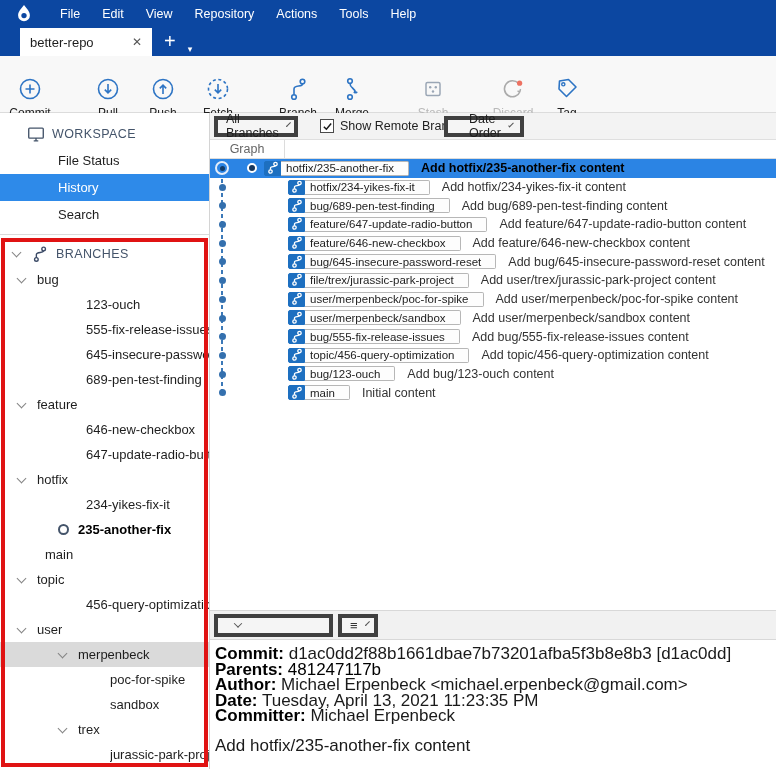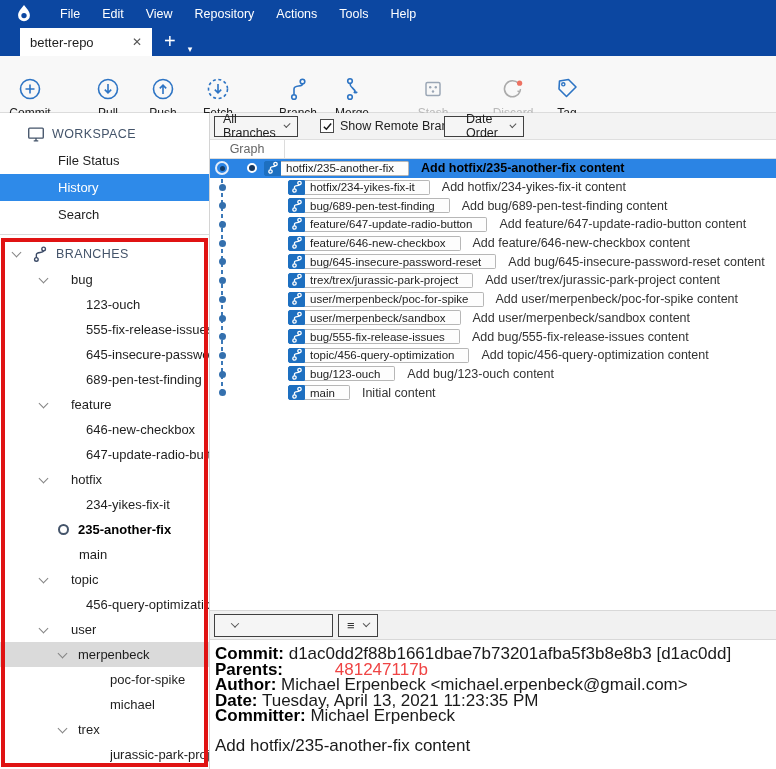--- a/index.html
+++ b/index.html
@@ -44,35 +44,35 @@
   .side-divider { border-top:1px solid #DADADA; margin:6px 0 0 0; }
   .br-header { height:26px; margin-top:6px; display:flex; align-items:center; padding-left:8px; }
   .chev { width:7px; height:7px; border-right:1.4px solid #848484;
     border-bottom:1.4px solid #848484; transform:rotate(45deg); margin-top:-3px; }
   .chevbox { width:16px; display:flex; justify-content:center; flex:none; }
   .spacer24 { width:24px; flex:none; }
   .spacer4 { width:4px; flex:none; }
   .br-icon { width:20px; height:20px; margin:0 6px 0 6px; flex:none; }
   .trow { height:25px; display:flex; align-items:center; font-size:13px; color:#1e1e1e;
     white-space:nowrap; overflow:hidden; }
-  .trow.lvl1 { padding-left:35px;gap:12px; }
+  .trow.lvl1 { padding-left:13px; }
   .trow.lvl2 { padding-left:54px; }
   .trow.lvl3 { padding-left:78px; }
   .trow .tlabel { margin-left:8px; overflow:hidden; }
   .trow.cur .tlabel { font-weight:bold; color:#000; margin-left:0; }
   .cur-marker { width:11px; height:11px; border:2.2px solid #44546A; border-radius:50%;
     background:#fff; margin-right:9px; flex:none; }
   .trow.hl { background:#DADADA; }
 
   
   .main { position:absolute; left:210px; top:113px; width:566px; height:656px; background:#fff; }
   .filterbar { position:absolute; left:0; top:0; width:566px; height:27px;
     background:#F3F3F3; border-bottom:1px solid #DFDFDF; display:flex; align-items:center; }
   .combo { display:inline-flex; align-items:center; height:21px; background:#F5F5F5;
-    border:1px solid #404040; font-size:12.5px; color:#1e1e1e; padding:0 8px; }
+    border:4px solid #404040; font-size:12.5px; color:#1e1e1e; padding:0 8px; }
   .combo .cdown { width:6px; height:6px; border-right:1.3px solid #555;
     border-bottom:1.3px solid #555; transform:rotate(45deg) translate(-1px,-1px); margin-left:9px; }
   .combo.branches { margin-left:4px; width:84px; justify-content:space-between; }
   .combo.order { position:absolute; left:234px; width:80px; justify-content:space-between;padding-left:21px; }
   .cbx { width:14px; height:14px; border:1px solid #4a4a4a; background:#fff;
     margin-left:22px; display:flex; align-items:center; justify-content:center; flex:none; }
   .cbx svg { width:11px; height:11px; }
   .cbx-label { font-size:12.5px; color:#1e1e1e; margin-left:6px; }
 
   .colheader { position:absolute; left:0; top:27px; width:566px; height:19px;
@@ -108,21 +108,21 @@
     background:#F1F1F1; border-top:1px solid #D8D8D8; border-bottom:1px solid #D8D8D8;
     display:flex; align-items:center; }
   .combo.sort { margin-left:4px; width:119px; justify-content:space-between; height:23px; }
   .combo.view { margin-left:5px; width:40px; justify-content:space-between; height:23px; }
   .viewglyph { font-size:13px; color:#333; }
 
   .details { position:absolute; left:0; top:527px; width:566px; height:129px;
     background:#fff; padding:6px 0 0 5px; font-size:17px; color:#1a1a1a; }
   .dline { line-height:15.5px; white-space:nowrap; }
   .dline .lbl { font-weight:bold; color:#000; }
-  .dline .lnk { color:#ef4444;margin-left:47px; }
+  .dline .lnk { color:#000000; }
   .dmsg { margin-top:14px; line-height:15.5px; }
 
   
   .annotation { position:absolute; left:1px; top:238px; width:207px; height:529px;
     border:4px solid #E01313; z-index:50; pointer-events:none; }
 </style>
 </head>
 <body>
 
 <svg width="0" height="0" style="position:absolute">
@@ -338,21 +338,21 @@
           <span class="chev"></span>
         </span>
       <span class="tlabel">merpenbeck</span>
     </div>
     <div class="trow lvl3">
       <span class="spacer24"></span>
         <span class="tlabel">poc-for-spike</span>
     </div>
     <div class="trow lvl3">
       <span class="spacer24"></span>
-        <span class="tlabel">michael</span>
+        <span class="tlabel">sandbox</span>
     </div>
     <div class="trow lvl2">
       <span class="chevbox">
           <span class="chev"></span>
         </span>
       <span class="tlabel">trex</span>
     </div>
     <div class="trow lvl3">
       <span class="spacer24"></span>
         <span class="tlabel">jurassic-park-project</span>
@@ -467,21 +467,21 @@
       </div>
 
       <div class="crow">
         <span class="cdot"></span>
         <span class="badge">
           <span class="bicon">
               <svg width="12" height="14" viewBox="0 0 12 14">
                 <use href="#branch-glyph"></use>
               </svg>
             </span>
-          <span class="btext">trex/trex/jurassic-park-project</span>
+          <span class="btext">file/trex/jurassic-park-project</span>
         </span>
         <span class="cmsg">Add user/trex/jurassic-park-project content</span>
       </div>
 
       <div class="crow">
         <span class="cdot"></span>
         <span class="badge">
           <span class="bicon">
               <svg width="12" height="14" viewBox="0 0 12 14">
                 <use href="#branch-glyph"></use>

